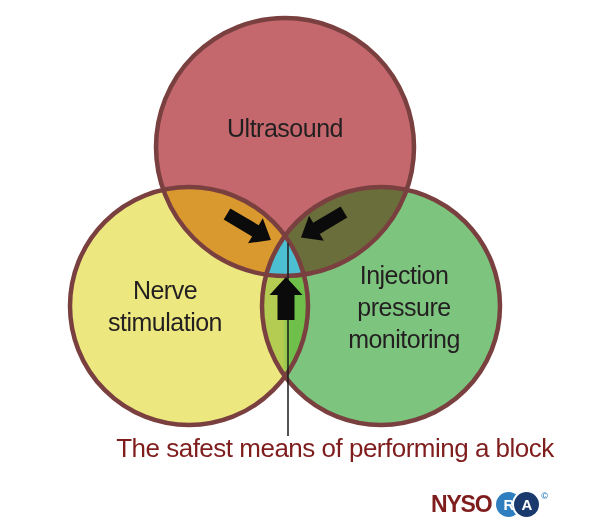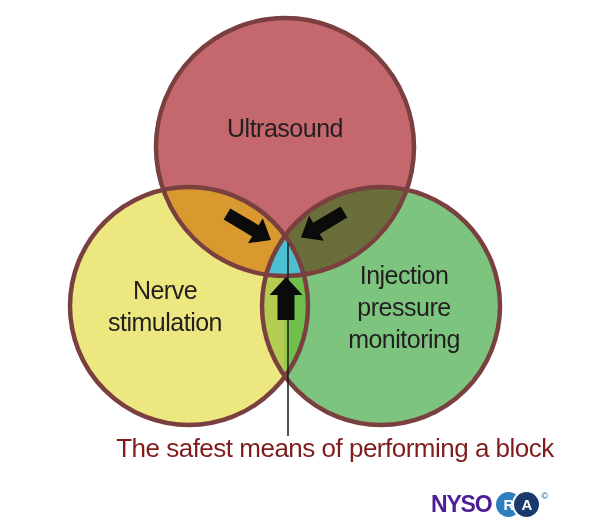--- a/index.html
+++ b/index.html
@@ -119,21 +119,21 @@
     <text x="165" y="331" text-anchor="middle" fill="#231f20">stimulation</text>
 
     <text x="404" y="284" text-anchor="middle" fill="#231f20">Injection</text>
     <text x="404" y="316" text-anchor="middle" fill="#231f20">pressure</text>
     <text x="404" y="348" text-anchor="middle" fill="#231f20">monitoring</text>
   </svg>
 
   <div class="caption" style="color: #7f1d1d; padding-left: 39px;">The safest means of performing a block</div>
 
   <div class="logo">
-    <span class="logo-word" style="color: #4c1d95;">NYSO</span>
+    <span class="logo-word" style="color: #7f1d1d;">NYSO</span>
     <span class="logo-ball logo-ball-r" style="background-color: rgb(47, 127, 192);">
       <span>R</span>
     </span>
     <span class="logo-ball logo-ball-a" style="background-color: rgb(26, 58, 109);">
       <span>A</span>
     </span>
     <span class="logo-mark" style="color: rgb(47, 127, 192);">©</span>
   </div>
 
 </div>

